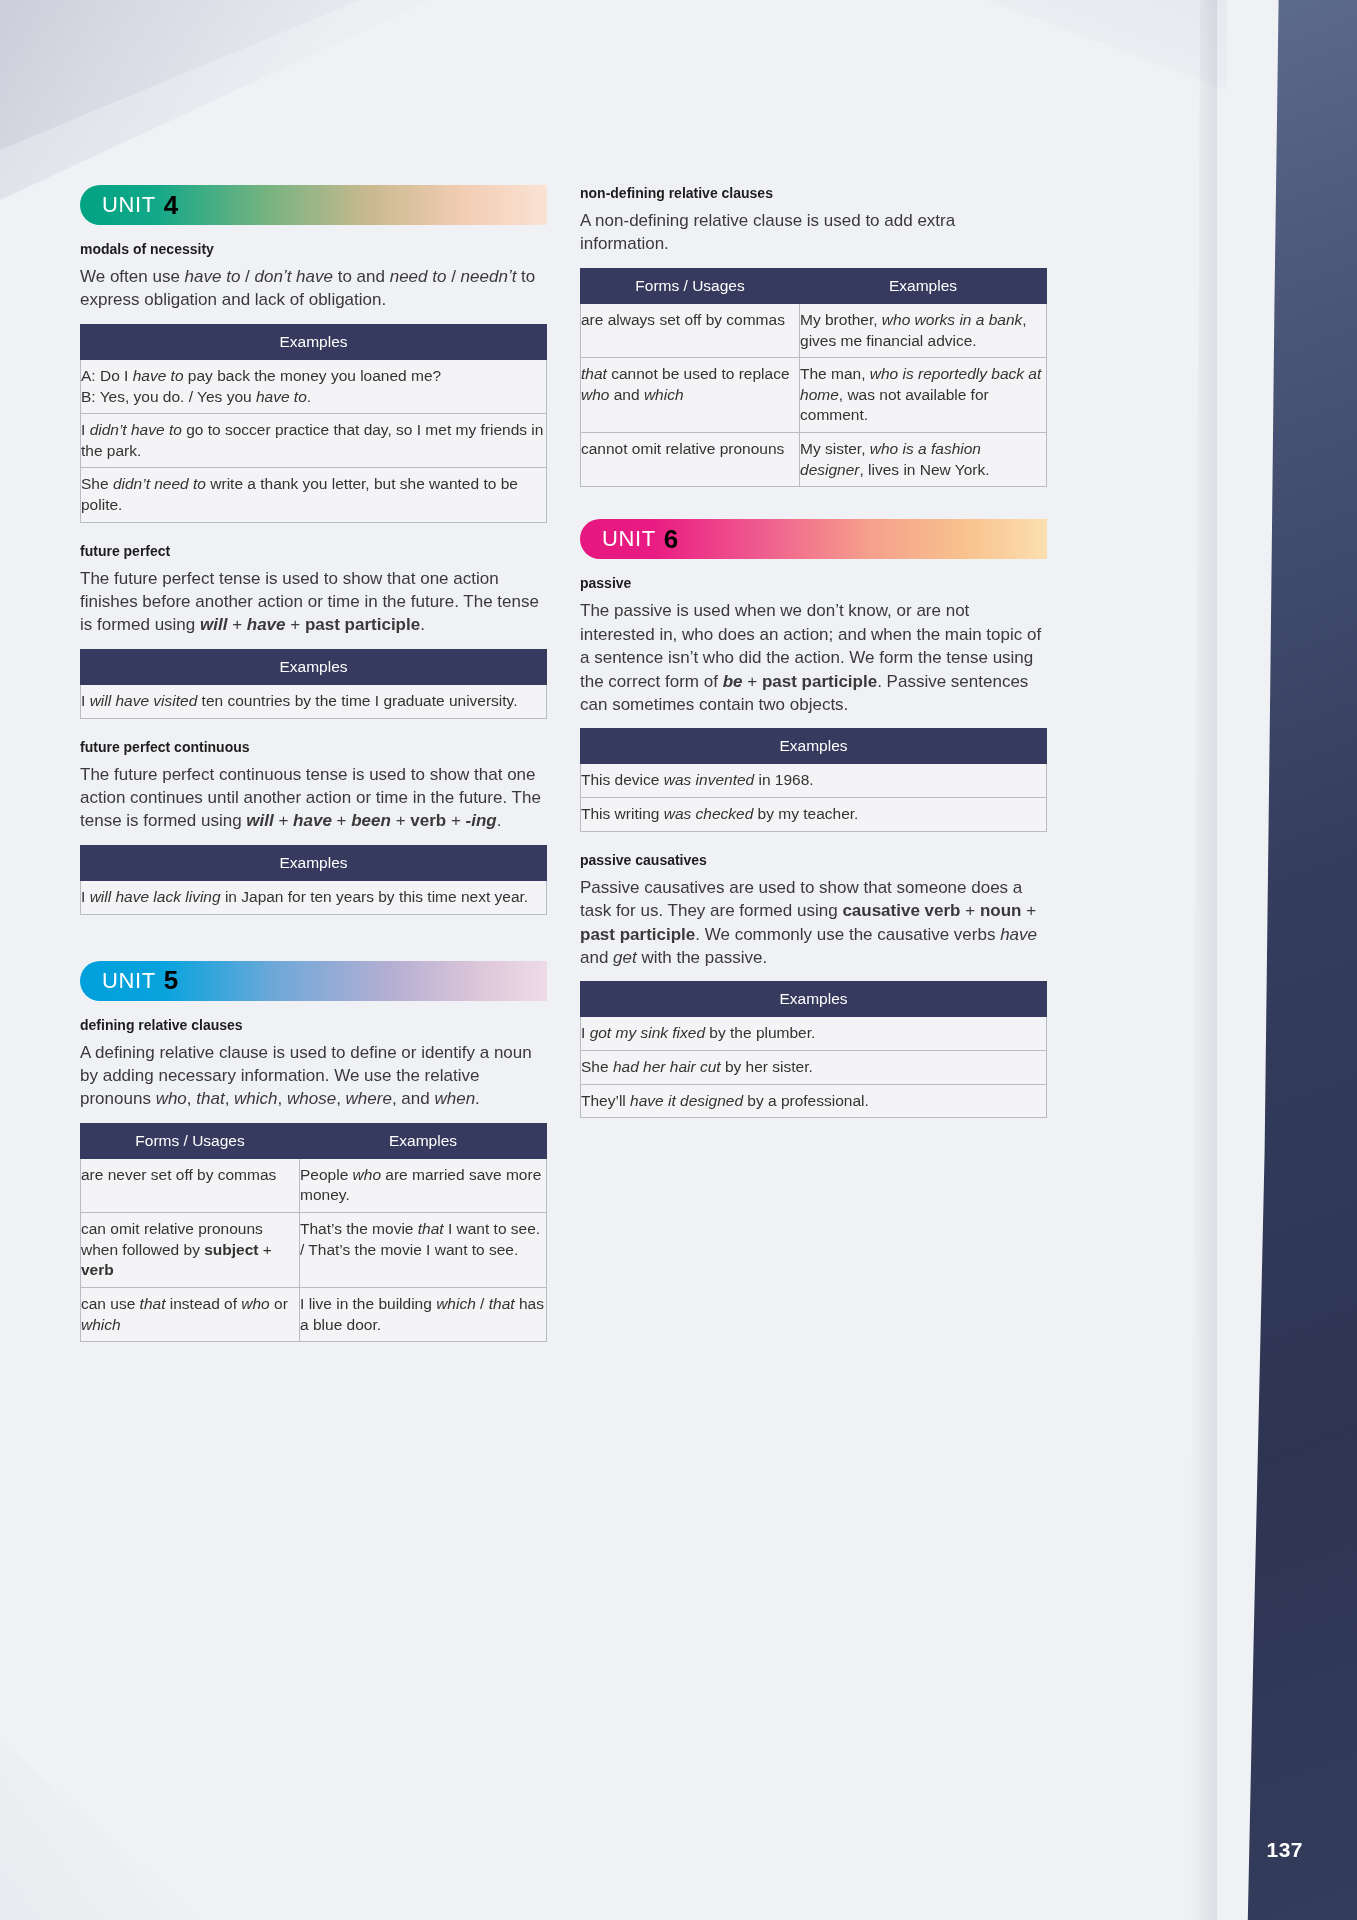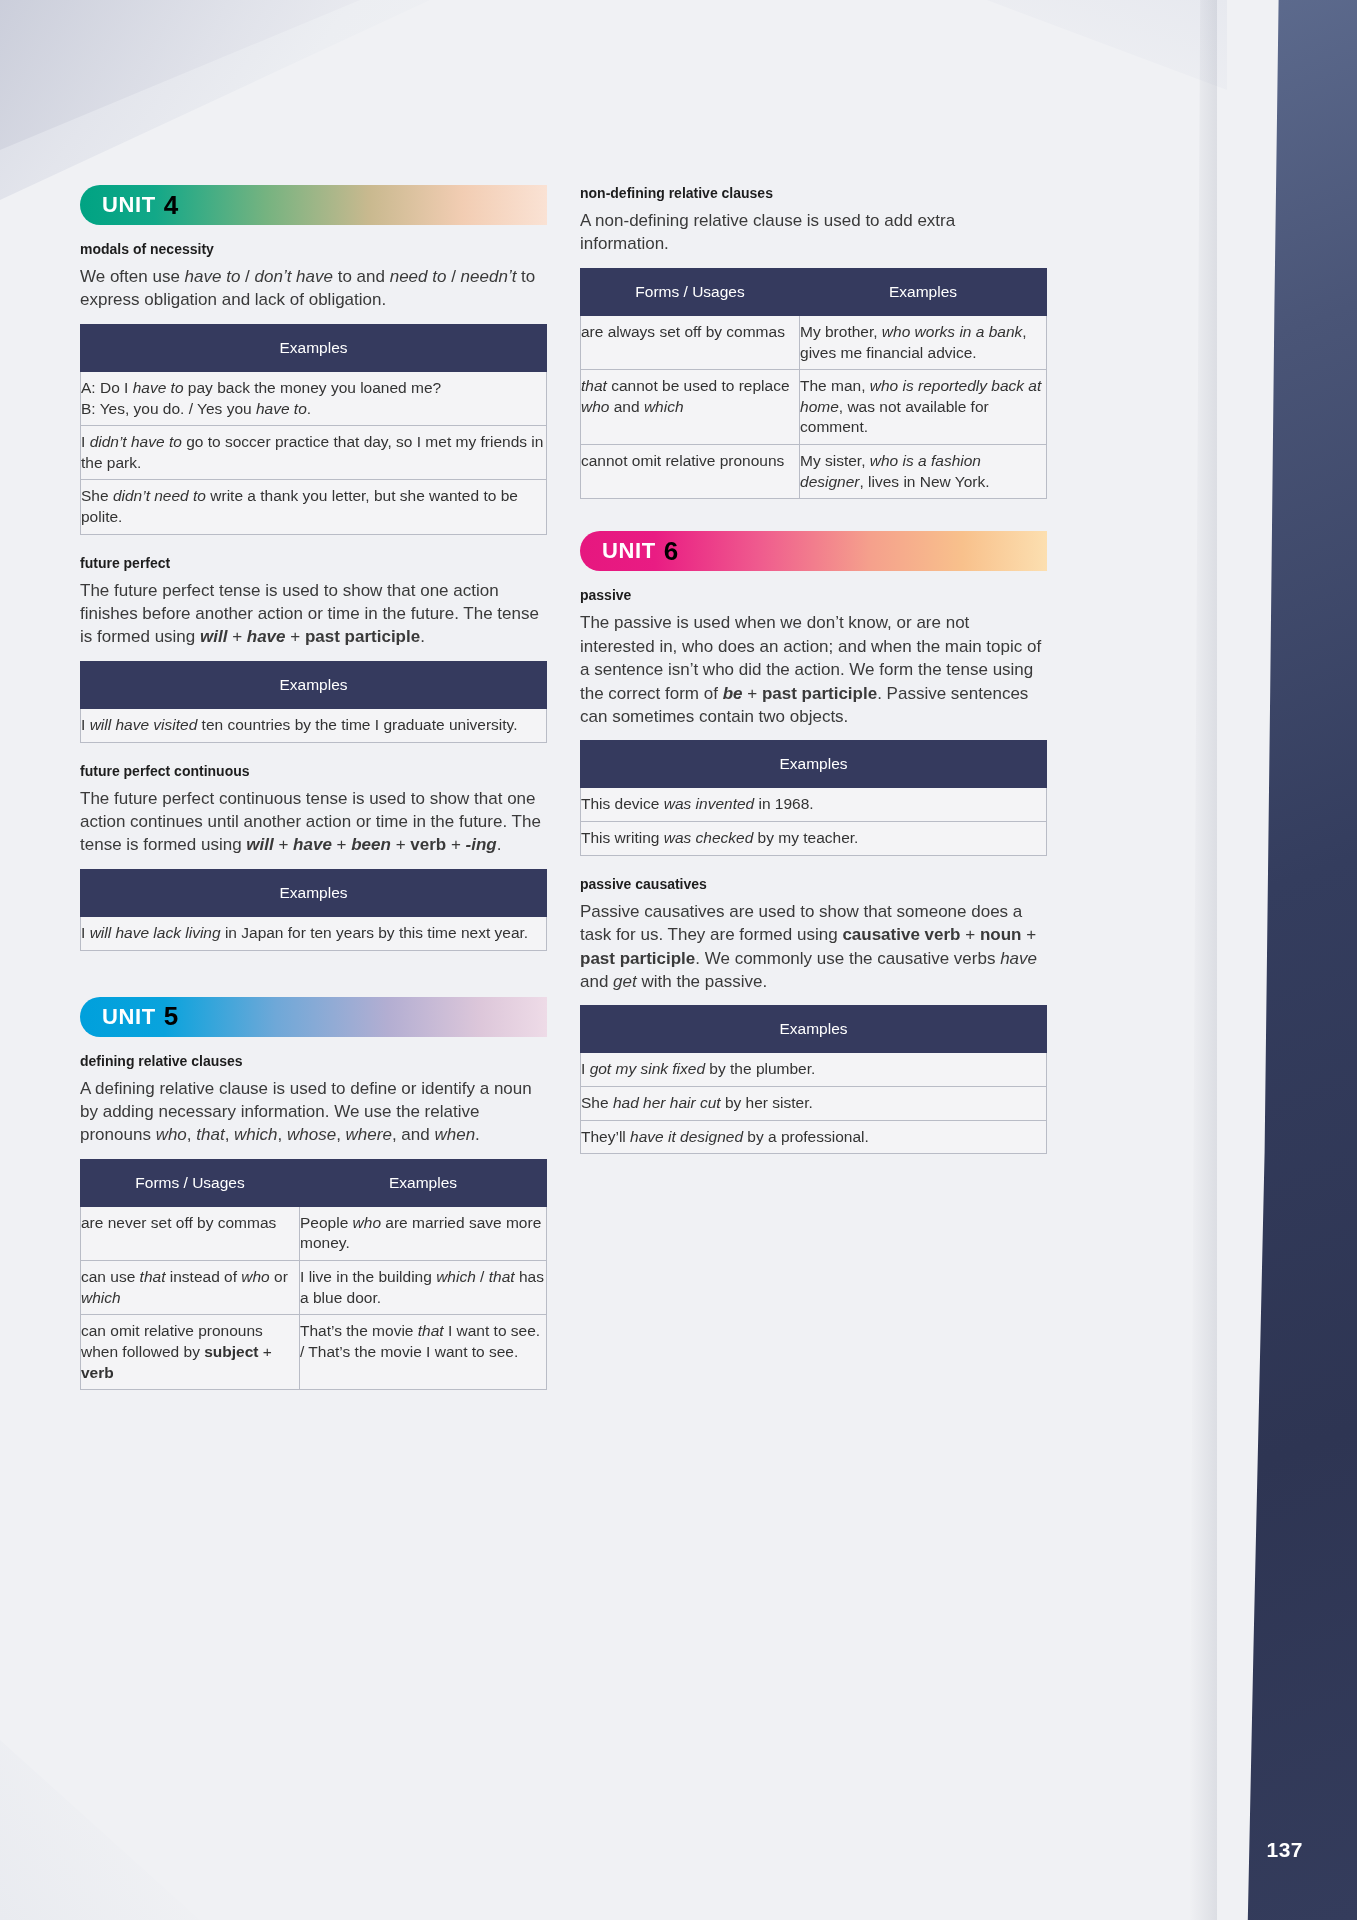--- a/index.html
+++ b/index.html
@@ -84,21 +84,21 @@
     position: relative;
     height: 40px;
     border-radius: 20px 0 0 20px;
     display: flex;
     align-items: center;
     margin-bottom: 16px;
   }
   .unit-badge .unit-label {
     color: #ffffff;
     font-size: 22px;
-    font-weight: bold;
+    font-weight: normal;
     letter-spacing: .6px;
     padding-left: 22px;
     white-space: nowrap;
   }
   .unit-badge .unit-num {
     font-size: 26px;
     font-weight: bold;
     margin-left: 8px;
   }
   .badge-u4 { background: linear-gradient(to right, #00a383 0%, #12a888 16%, #76b380 40%, #c9b98f 62%, #f2cdb3 82%, #fae2d4 100%); }
@@ -129,21 +129,21 @@
     font-size: 15.5px;
     color: #333333;
     background: #f4f4f6;
   }
   table.tbl th {
     background: #353a5e;
     color: #ffffff;
     font-weight: normal;
     font-size: 15.5px;
     text-align: center;
-    padding: 14px 8px;
+    padding: 8px 8px;
     border: 1px solid #353a5e;
   }
   table.tbl td {
     border: 1px solid #b9bcc6;
     padding: 6px 0;
     vertical-align: top;
     line-height: 1.33;
     background: #f4f4f6;
   }
   .col-forms { width: 47%; }
@@ -241,26 +241,26 @@
           <th class="col-forms">Forms / Usages</th>
           <th>Examples</th>
         </tr>
       </thead>
       <tbody>
           <tr>
             <td class="col-forms">are never set off by commas</td>
             <td>People <i>who</i> are married save more money.</td>
           </tr>
           <tr>
+            <td class="col-forms">can omit relative pronouns when followed by <b>subject</b> + <b>verb</b></td>
+            <td>That’s the movie <i>that</i> I want to see. / That’s the movie I want to see.</td>
+          </tr>
+          <tr>
             <td class="col-forms">can use <i>that</i> instead of <i>who</i> or <i>which</i></td>
             <td>I live in the building <i>which</i> / <i>that</i> has a blue door.</td>
-          </tr>
-          <tr>
-            <td class="col-forms">can omit relative pronouns when followed by <b>subject</b> + <b>verb</b></td>
-            <td>That’s the movie <i>that</i> I want to see. / That’s the movie I want to see.</td>
           </tr>
         </tbody>
     </table>
 
   </div>
 
   <div class="col col-right">
 
     <h3 class="sub">non-defining relative clauses</h3>
     <p class="body">A non-defining relative clause is used to add extra information.</p>

